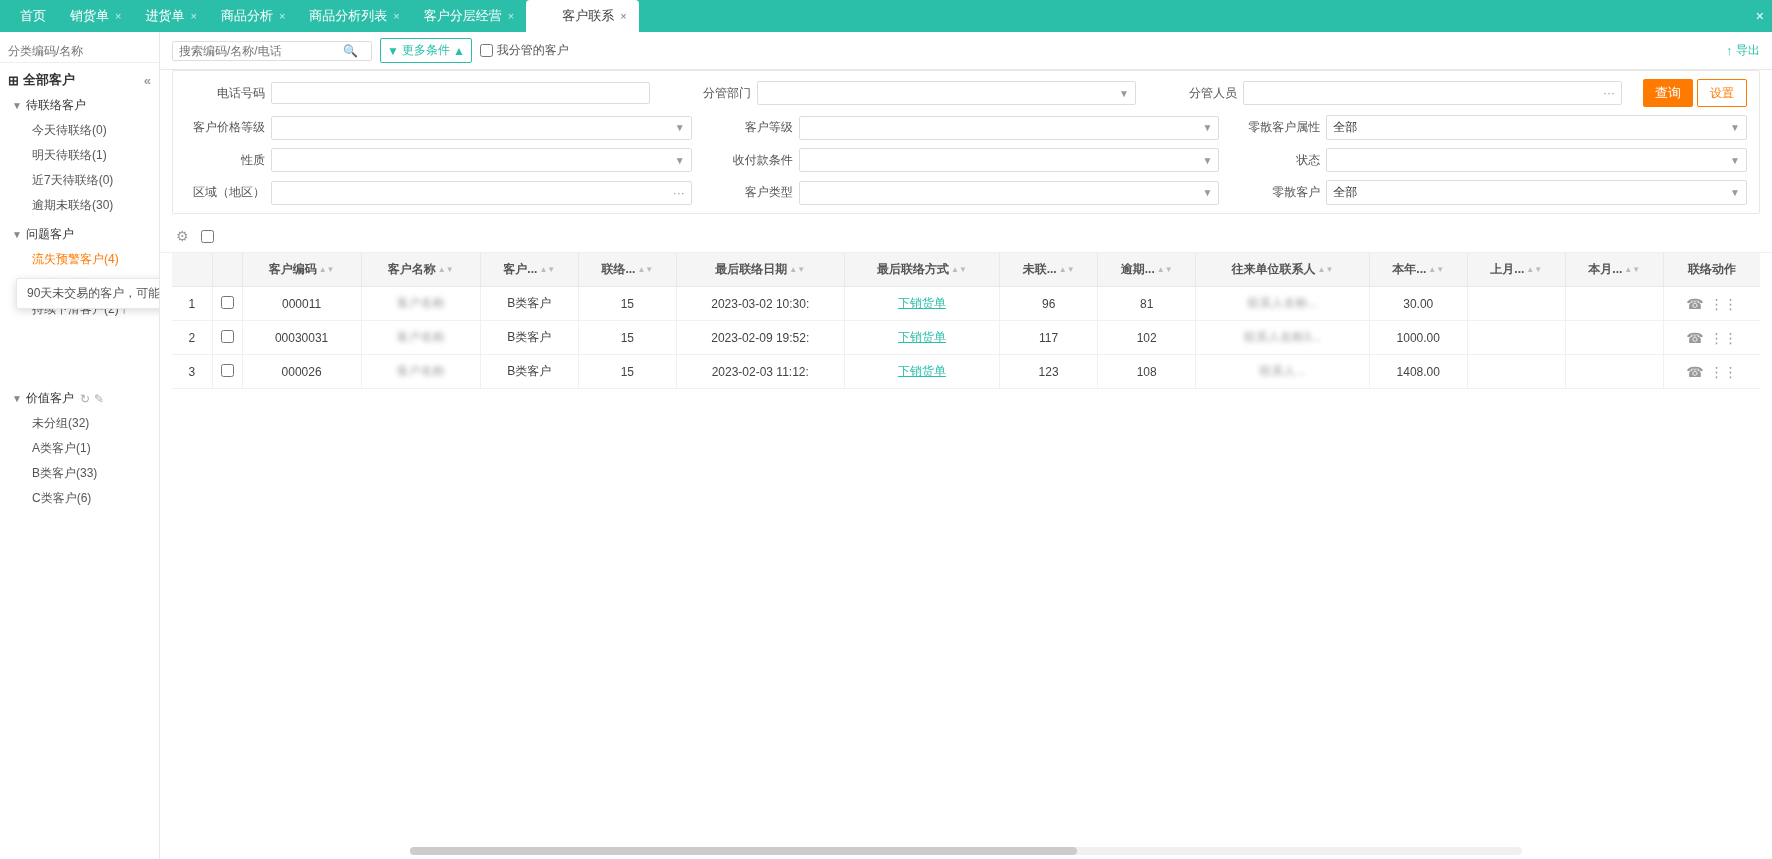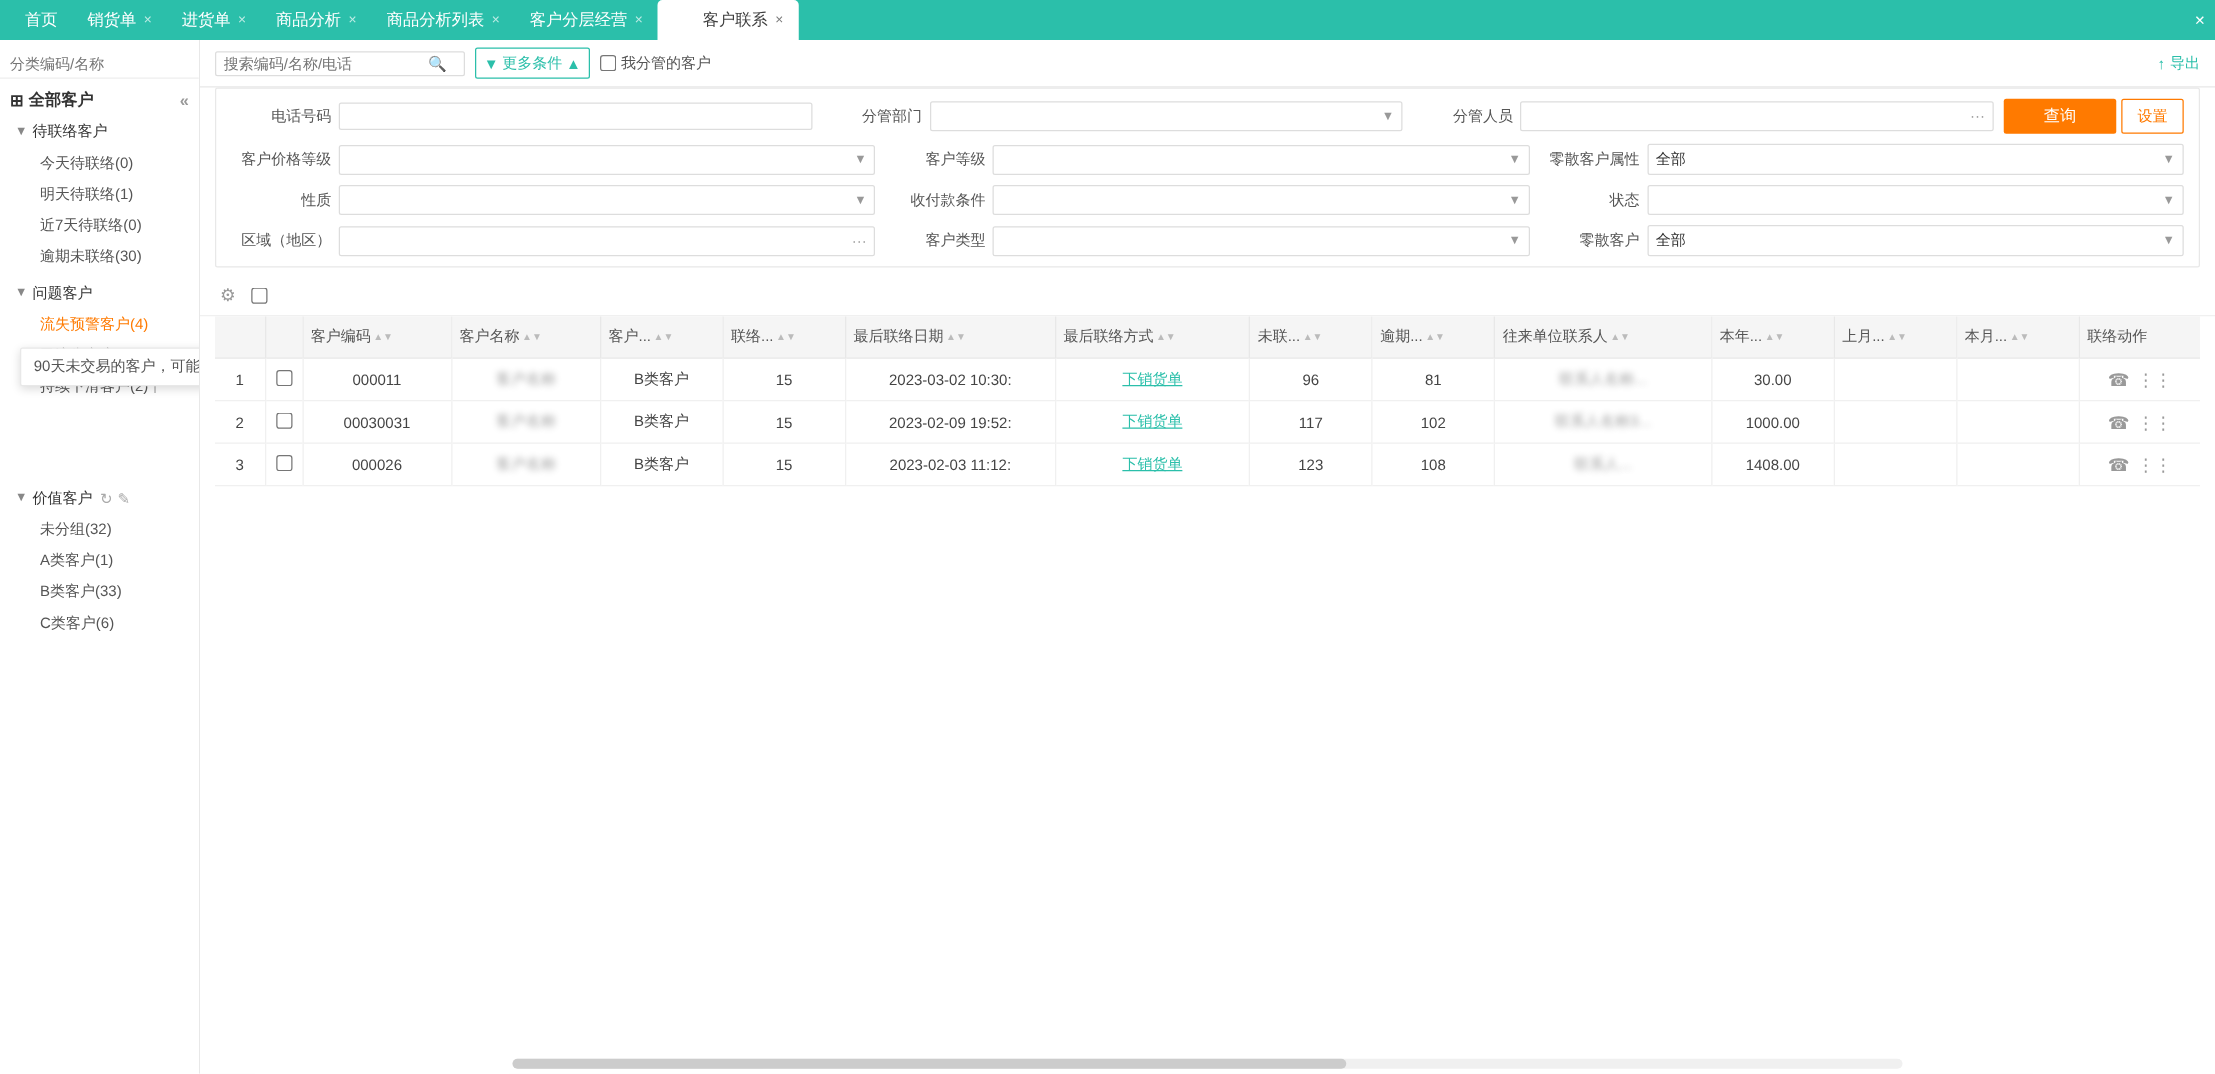--- a/index.html
+++ b/index.html
@@ -193,21 +193,21 @@
       border: 1px solid #e8e8e8;
       border-radius: 2px;
       margin: 0 12px 6px 12px;
       padding: 8px 12px;
       background: #fff;
     }
     .filter-row {
       display: flex;
       align-items: center;
       margin-bottom: 8px;
-      gap: 8px;
+      gap: 21px;
     }
     .filter-row:last-child {
       margin-bottom: 0;
     }
     .filter-field {
       display: flex;
       align-items: center;
       flex: 1;
       gap: 6px;
     }
@@ -240,21 +240,21 @@
     }
     .filter-select .arrow-down {
       color: #999;
       font-size: 10px;
     }
     .btn-query {
       background: #ff7a00;
       color: #fff;
       border: none;
       border-radius: 2px;
-      padding: 5px 32px;
+      padding: 5px 12px;
       font-size: 13px;
       cursor: pointer;
     }
     .btn-settings {
       background: #fff;
       color: #ff7a00;
       border: 1px solid #ff7a00;
       border-radius: 2px;
       padding: 3px 12px;
       font-size: 12px;
@@ -272,25 +272,25 @@
       width: 100%;
       border-collapse: collapse;
       font-size: 12px;
     }
     thead tr {
       background: #f5f5f5;
       border-bottom: 1px solid #e8e8e8;
     }
     thead th {
       padding: 8px 6px;
-      font-weight: 400;
+      font-weight: 700;
       color: #555;
       white-space: nowrap;
       border-right: 1px solid #e8e8e8;
-      text-align: left;
+      text-align: center;
       position: relative;
     }
     thead th:last-child {
       border-right: none;
     }
     tbody tr {
       border-bottom: 1px solid #f0f0f0;
     }
     tbody td {
       padding: 8px 6px;

